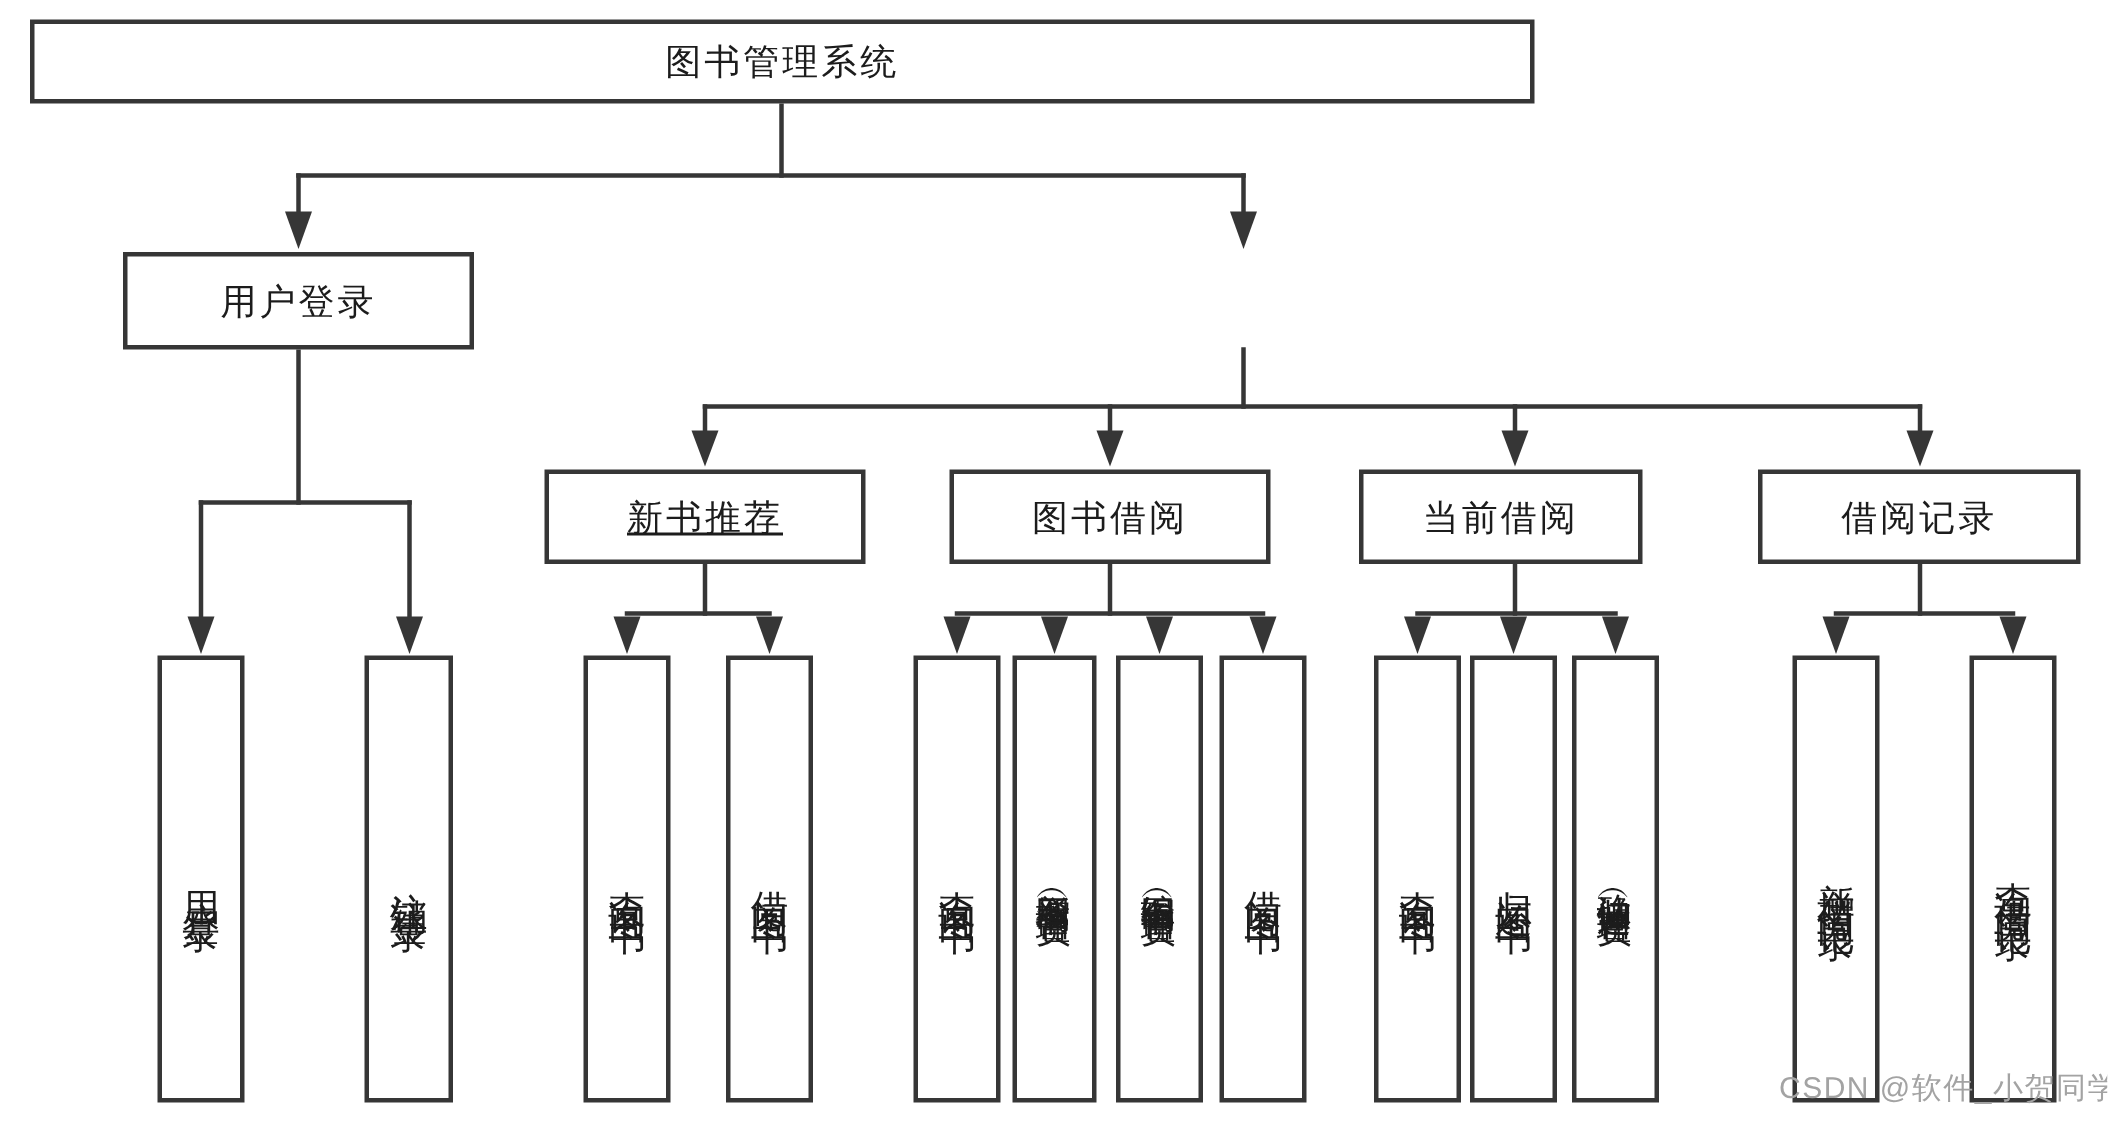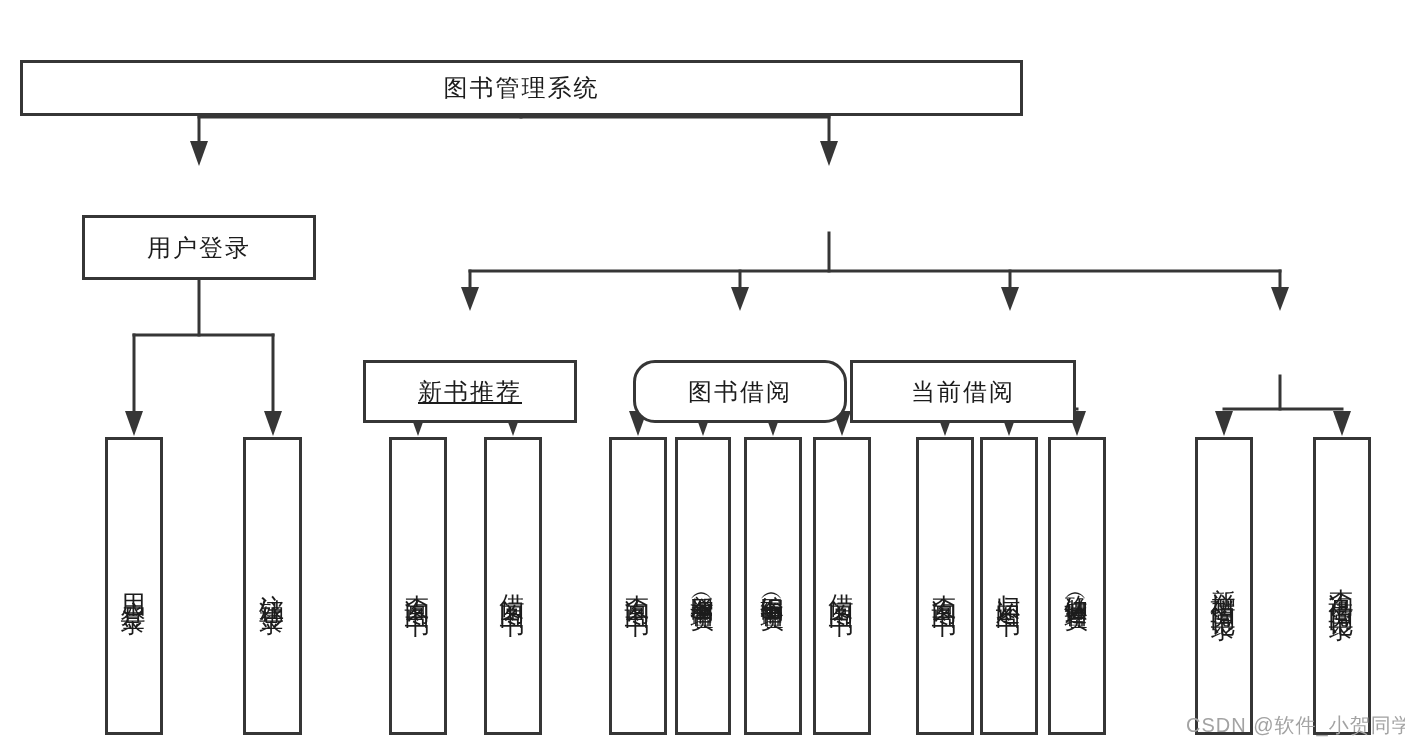--- a/index.html
+++ b/index.html
@@ -22,21 +22,20 @@
     box-sizing: border-box;
     background: #ffffff;
     border: 3px solid #363636;
     display: flex;
     align-items: center;
     justify-content: center;
     font-size: 24px;
     letter-spacing: 2px;
     color: #1c1c1c;
     z-index: 2;
-    margin-top: 47px;
   }
   .vbox {
     position: absolute;
     top: 437px;
     height: 298px;
     box-sizing: border-box;
     background: #ffffff;
     border: 3px solid #363636;
     display: flex;
     align-items: center;
@@ -121,22 +120,23 @@
       <polygon points="1215,411 1233,411 1224,436"></polygon>
       <polygon points="1333,411 1351,411 1342,436"></polygon>
     </g>
   </svg>
 
   <div class="hbox" style="left:20px; top:13px; width:1003px; height:56px;">图书管理系统</div>
 
   <div class="hbox" style="left:82px; top:168px; width:234px; height:65px;">用户登录</div>
 
   <div class="hbox" style="left:363px; top:313px; width:214px; height:63px;text-decoration:underline;">新书推荐</div>
-  <div class="hbox" style="left:633px; top:313px; width:214px; height:63px;border-radius:22px;">图书借阅</div>
-  <div class="hbox" style="left:850px; top:313px; width:226px; height:63px;font-family:Liberation Serif, serif;">当前借阅</div>
+  <div class="hbox" style="left:633px; top:313px; width:214px; height:63px;">图书借阅</div>
+  <div class="hbox" style="left:906px; top:313px; width:189px; height:63px;font-family:Liberation Serif, serif;">当前借阅</div>
+  <div class="hbox" style="left:1172px; top:313px; width:215px; height:63px;">借阅记录</div>
 
   <div class="vbox" style="left:105px; width:58px;">用户登录</div>
   <div class="vbox" style="left:243px; width:59px;">注销登录</div>
 
   <div class="vbox" style="left:389px; width:58px;">查询图书</div>
   <div class="vbox" style="left:484px; width:58px;">借阅图书</div>
 
   <div class="vbox" style="left:609px; width:58px;">查询图书</div>
   <div class="vbox long" style="left:675px; width:56px;">新增图书（管理员）</div>
   <div class="vbox long" style="left:744px; width:58px;">编辑图书（管理员）</div>

